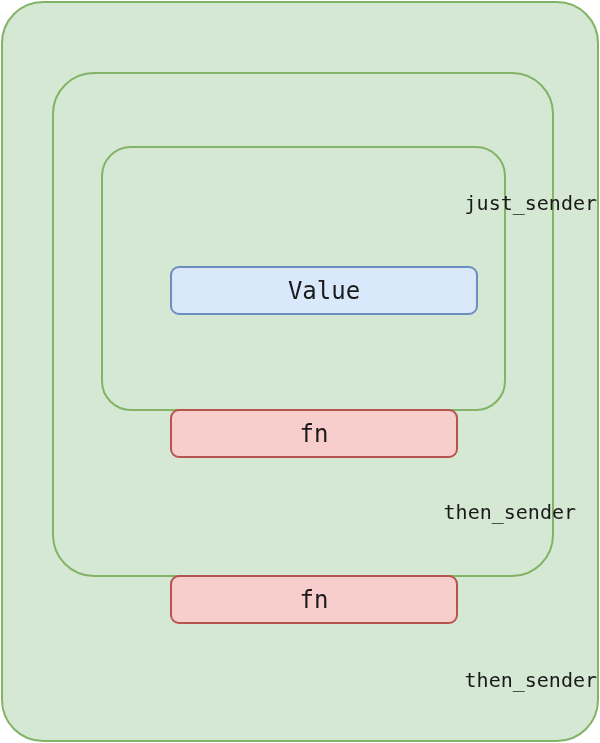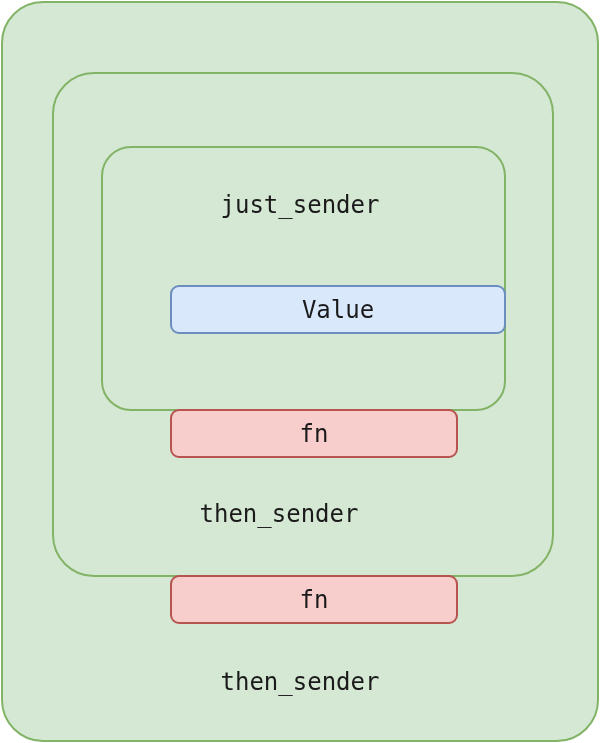--- a/index.html
+++ b/index.html
@@ -45,22 +45,22 @@
     top: 144px;
     width: 405px;
     height: 265px;
     border-radius: 30px;
   }
 
   
   .sender-label {
     position: absolute;
     width: 100%;
-    text-align: center;
-    font-size: 24px;
+    text-align: right;
+    font-size: 20px;
     letter-spacing: 0px;
     color: #1a1a1a;
     white-space: nowrap;
     user-select: none;
   }
   .label-just-sender {
     left: 0;
     top: 188px;
   }
   .label-then-sender-mid {
@@ -80,26 +80,25 @@
     align-items: center;
     justify-content: center;
     font-size: 24px;
     color: #1a1a1a;
     white-space: nowrap;
     user-select: none;
   }
   .value-node {
     left: 167px;
     top: 263px;
-    width: 336px;
+    width: 308px;
     height: 49px;
     background: #dae8fc;
     border: 2px solid #6c8ebf;
     border-radius: 9px;
-    margin-top: 19px;
   }
   .fn-node {
     left: 167px;
     width: 288px;
     height: 49px;
     background: #f8cecc;
     border: 2px solid #b85450;
     border-radius: 9px;
     text-align: right;
   }

